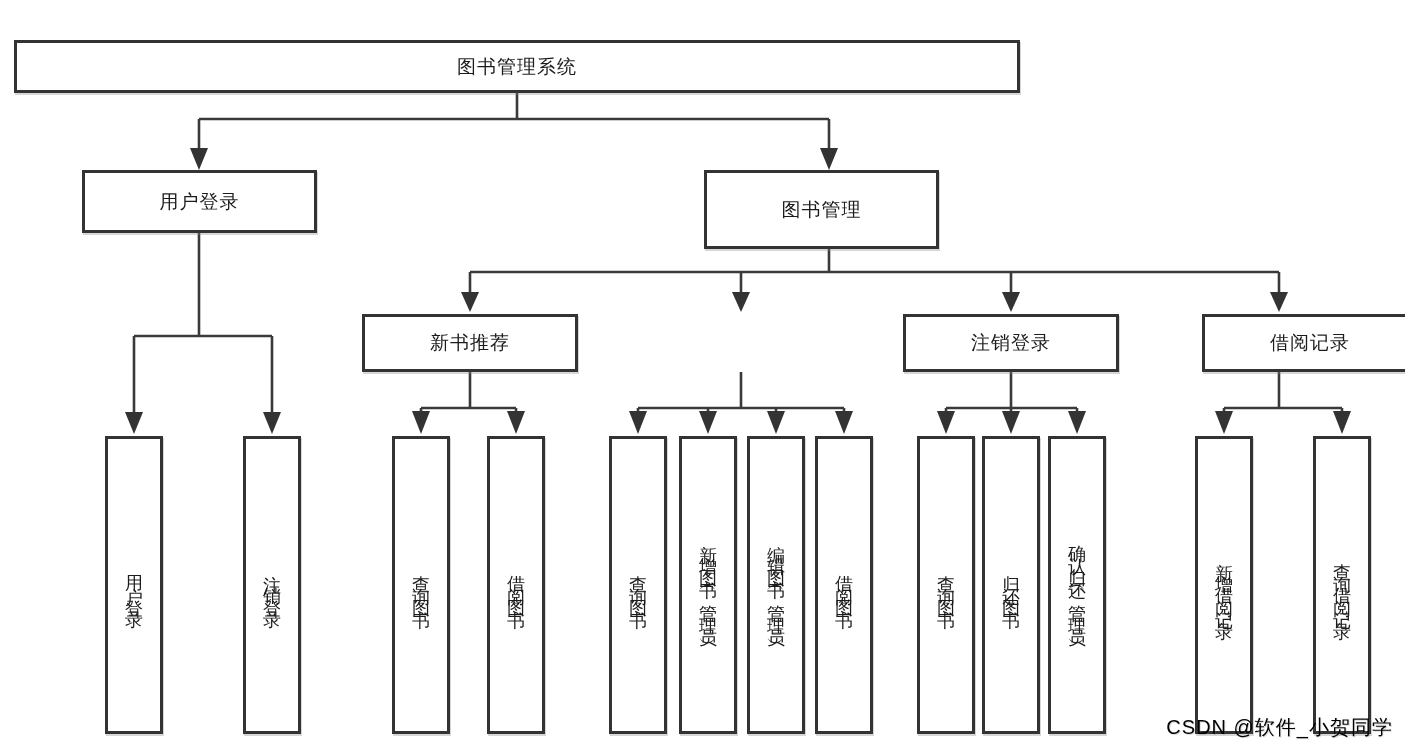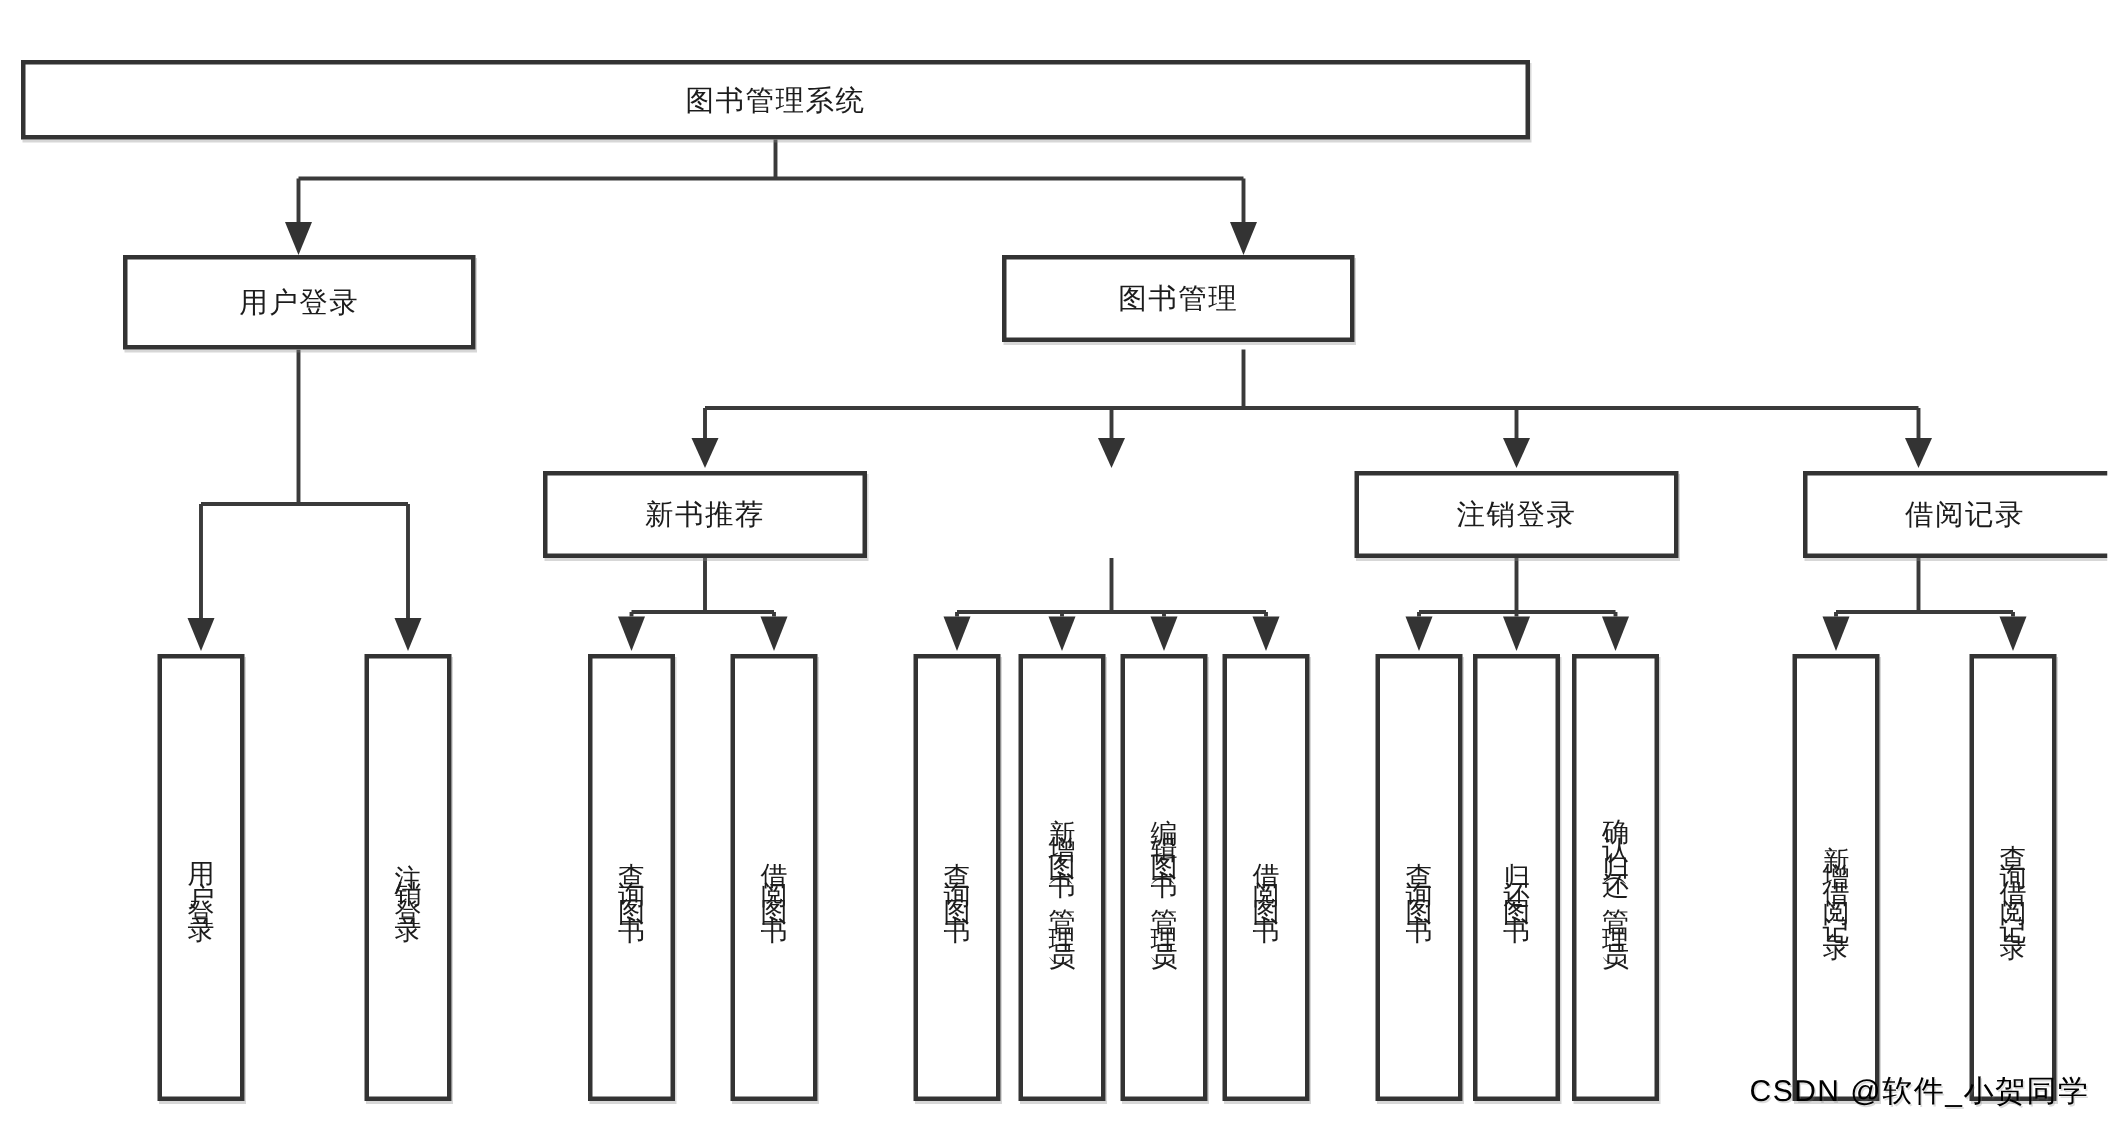--- a/index.html
+++ b/index.html
@@ -34,21 +34,21 @@
   }
   .box.v {
     writing-mode: vertical-rl;
     text-orientation: mixed;
     font-size: 18px;
     letter-spacing: 12px;
     line-height: 1;
   }
   .root   { left: 14px;  top: 14px;  width: 1006px; height: 53px; margin-top: 26px; }
   .lvl2-a { left: 82px;  top: 170px; width: 235px;  height: 63px; }
-  .lvl2-b { left: 668px; top: 170px; width: 235px;  height: 58px; }
+  .lvl2-b { left: 704px; top: 170px; width: 235px;  height: 79px; }
   .lvl3   { top: 314px; width: 216px; height: 58px; }
   .l3-a { left: 362px; }
   .l3-b { left: 633px; }
   .l3-c { left: 903px; }
   .l3-d { left: 1202px; }
   .lvl4  { top: 436px; width: 58px; height: 298px; }
   .l4-1  { left: 105px; }
   .l4-2  { left: 243px; }
   .l4-3  { left: 392px; }
   .l4-4  { left: 487px; }

